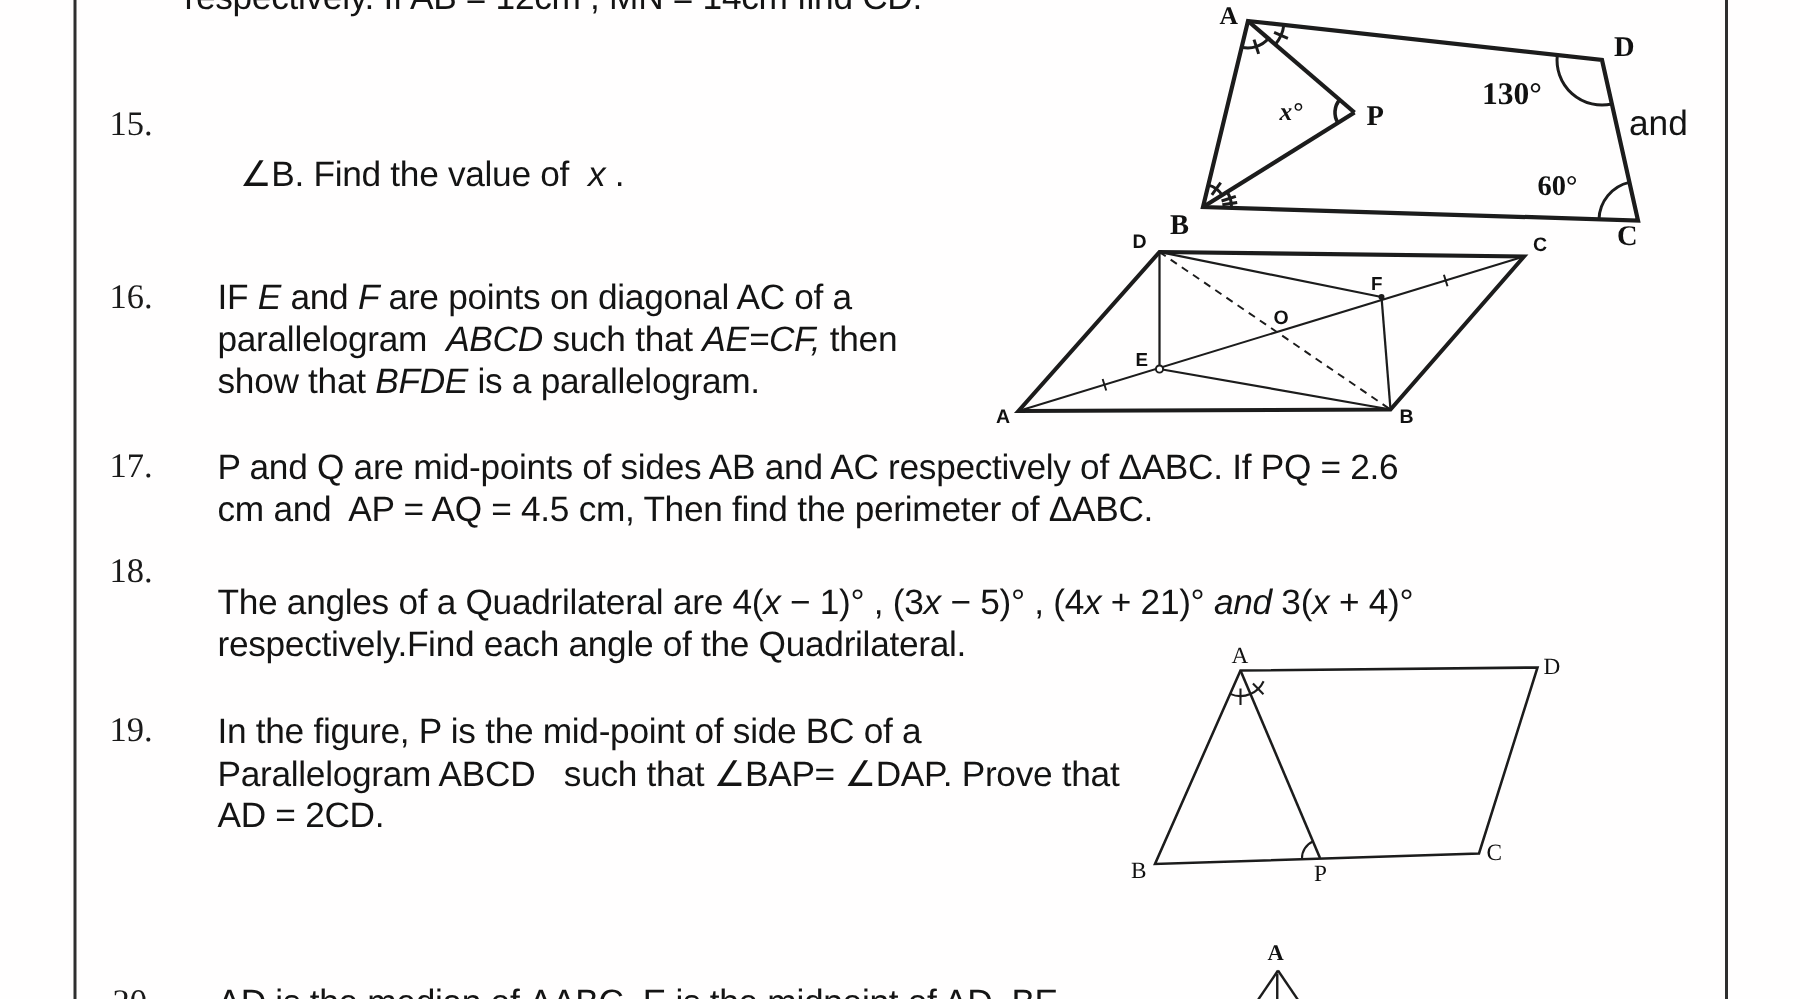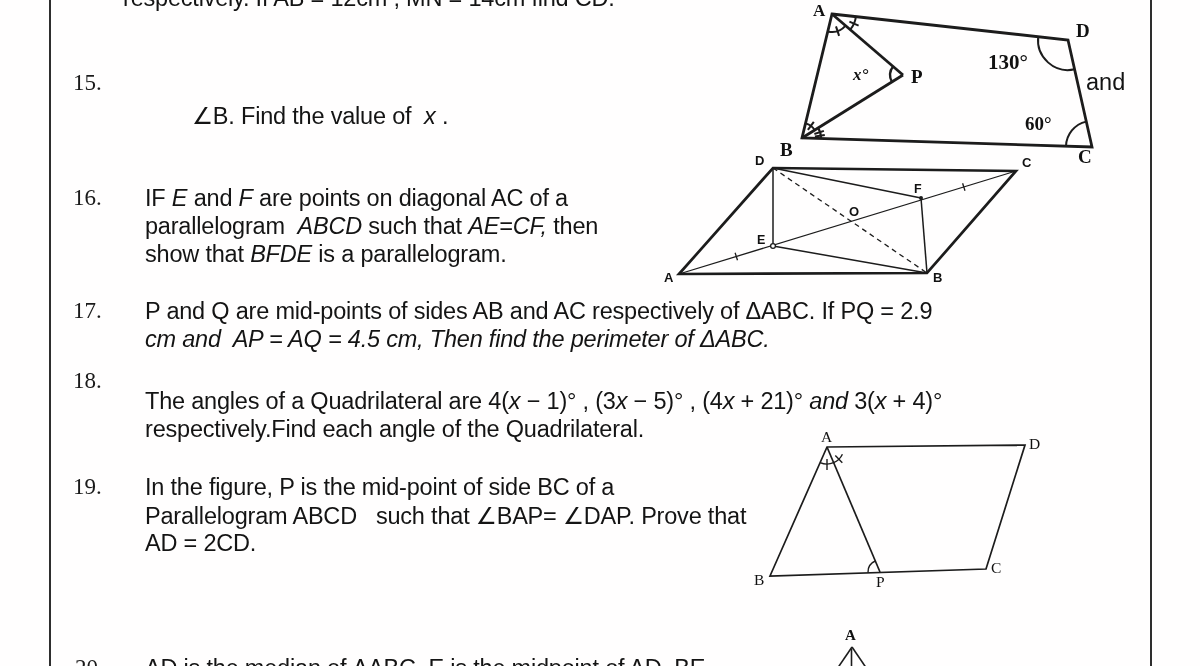--- a/index.html
+++ b/index.html
@@ -31,30 +31,30 @@
 
 <div id="page">
 
   <div class="vline" style="left:49px; width:2px;"></div>
   <div class="vline" style="left:1150px; width:2px;"></div>
 
   <div class="q-line" style="left:123px; top:-15px;">respectively. If AB = 12cm , MN = 14cm find CD.</div>
 
   <div class="q-num" style="left:73px; top:70px;">15.</div>
   <div class="wrap-word" style="left:1086px; top:69px;">and</div>
-  <div class="q-line" style="left:160px; top:102px;margin-left:32px;"><span>∠B. Find the value of  </span><span class="it">x</span><span> .</span></div>
+  <div class="q-line" style="left:160px; top:102px;"><span>∠B. Find the value of  </span><span class="it">x</span><span> .</span></div>
 
   <div class="q-num" style="left:73px; top:185px;">16.</div>
   <div class="q-line" style="left:145px; top:185px;"><span>IF </span><span class="it">E</span><span> and </span><span class="it">F</span><span> are points on diagonal AC of a</span></div>
   <div class="q-line" style="left:145px; top:213px;"><span>parallelogram  </span><span class="it">ABCD</span><span> such that </span><span class="it">AE=CF,</span><span> then</span></div>
   <div class="q-line" style="left:145px; top:241px;"><span>show that </span><span class="it">BFDE</span><span> is a parallelogram.</span></div>
 
   <div class="q-num" style="left:73px; top:298px;">17.</div>
-  <div class="q-line" style="left:145px; top:298px;"><span>P and Q are mid-points of sides AB and AC respectively of ΔABC. If PQ = 2.9</span></div>
-  <div class="q-line" style="left:145px; top:326px;font-style:italic;"><span>cm and  AP = AQ = 4.5 cm, Then find the perimeter of ΔABC.</span></div>
+  <div class="q-line" style="left:145px; top:298px;"><span>P and Q are mid-points of sides AB and AC respectively of ΔABC. If PQ = 2.6</span></div>
+  <div class="q-line" style="left:145px; top:326px;"><span>cm and  AP = AQ = 4.5 cm, Then find the perimeter of ΔABC.</span></div>
 
   <div class="q-num" style="left:73px; top:368px;">18.</div>
   <div class="q-line" style="left:145px; top:388px;text-align:right;"><span>The angles of a Quadrilateral are 4(</span><span class="it">x</span><span> − 1)° , (3</span><span class="it">x</span><span> − 5)° , (4</span><span class="it">x</span><span> + 21)° </span><span class="it">and</span><span> 3(</span><span class="it">x</span><span> + 4)°</span></div>
   <div class="q-line" style="left:145px; top:416px;"><span>respectively.Find each angle of the Quadrilateral.</span></div>
 
   <div class="q-num" style="left:73px; top:474px;">19.</div>
   <div class="q-line" style="left:145px; top:502px;"><span>Parallelogram ABCD   such that ∠BAP= ∠DAP. Prove that</span></div>
   <div class="q-line" style="left:145px; top:474px;"><span>In the figure, P is the mid-point of side BC of a</span></div>
   <div class="q-line" style="left:145px; top:530px;"><span>AD = 2CD.</span></div>
 

